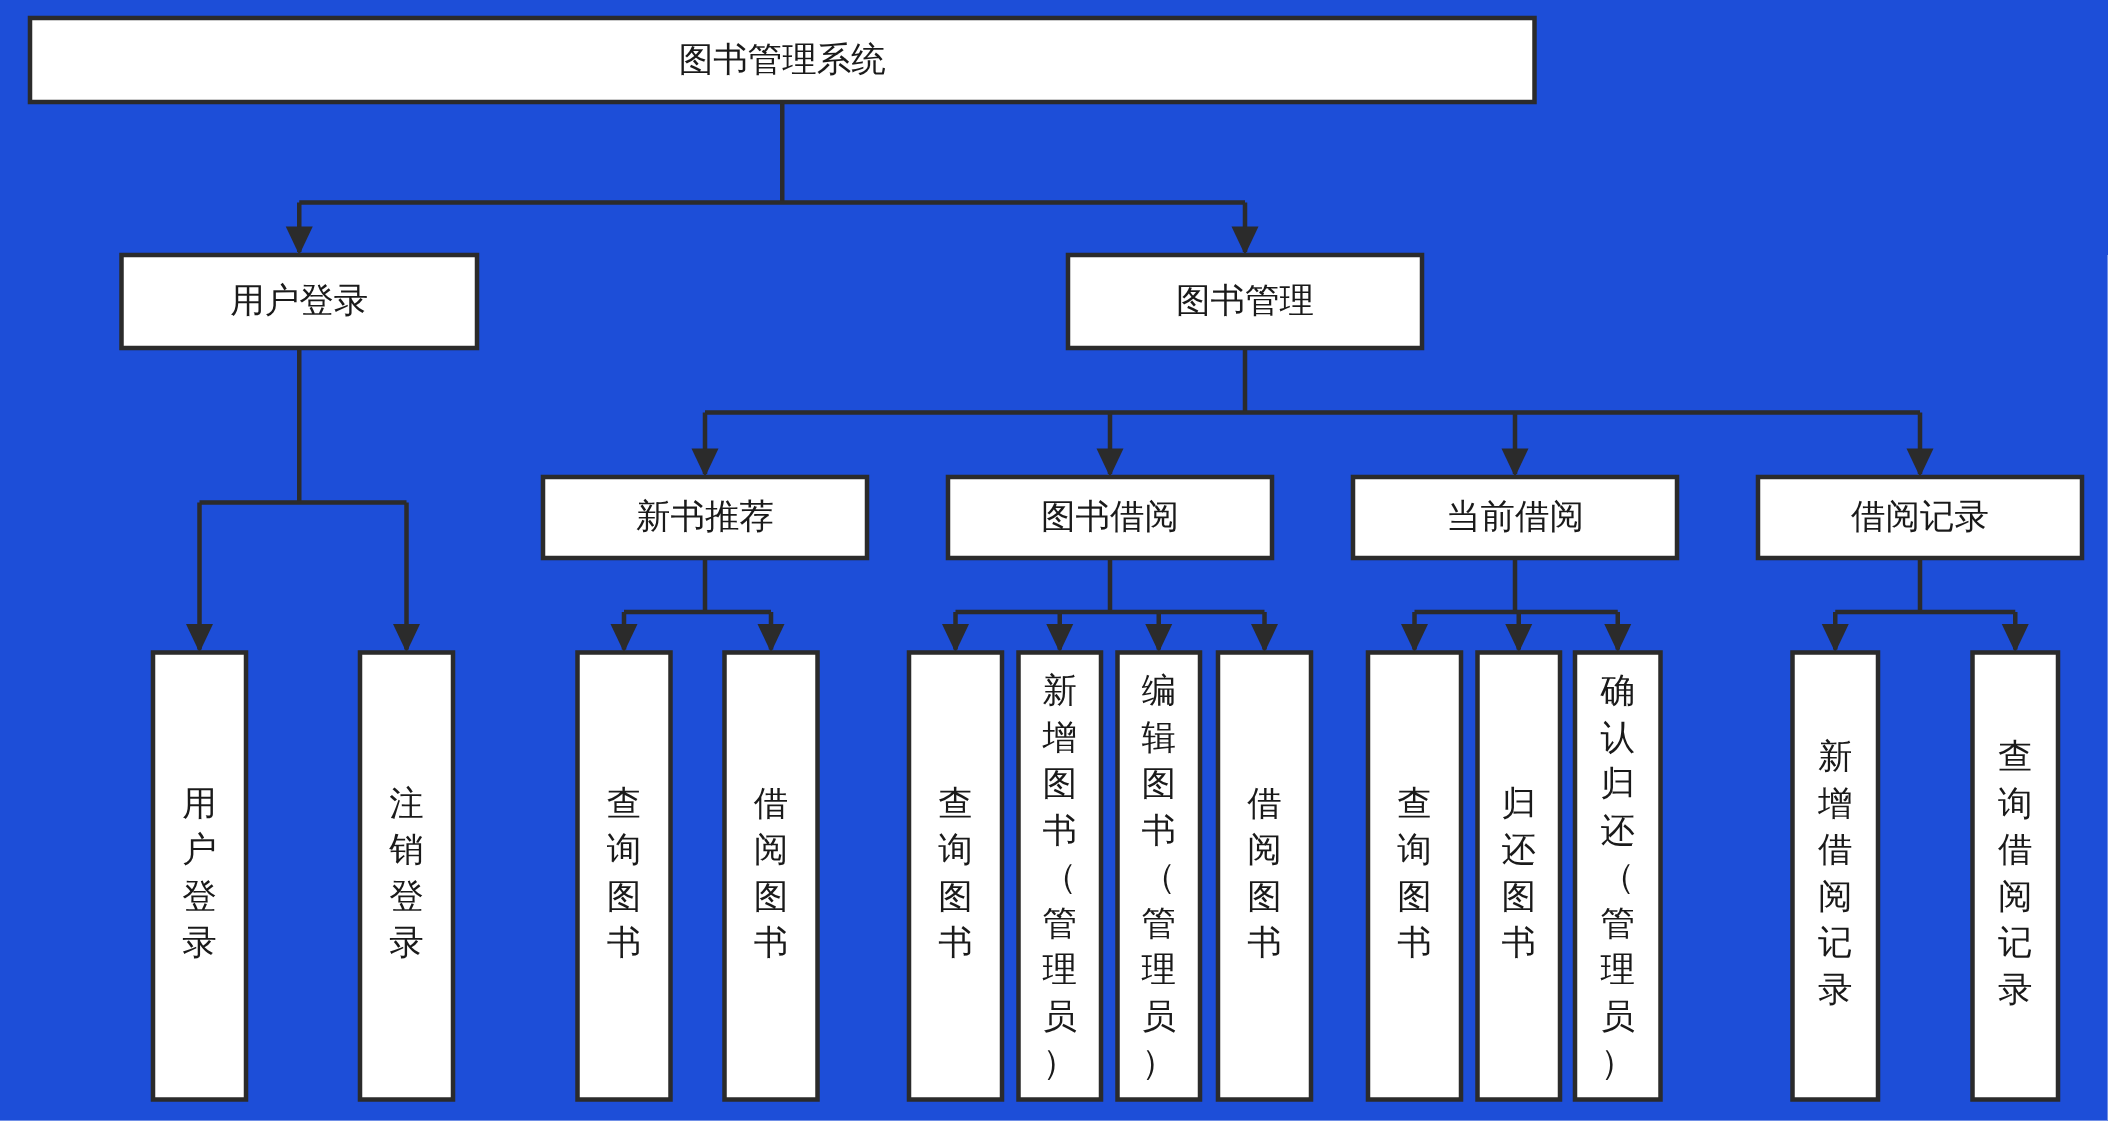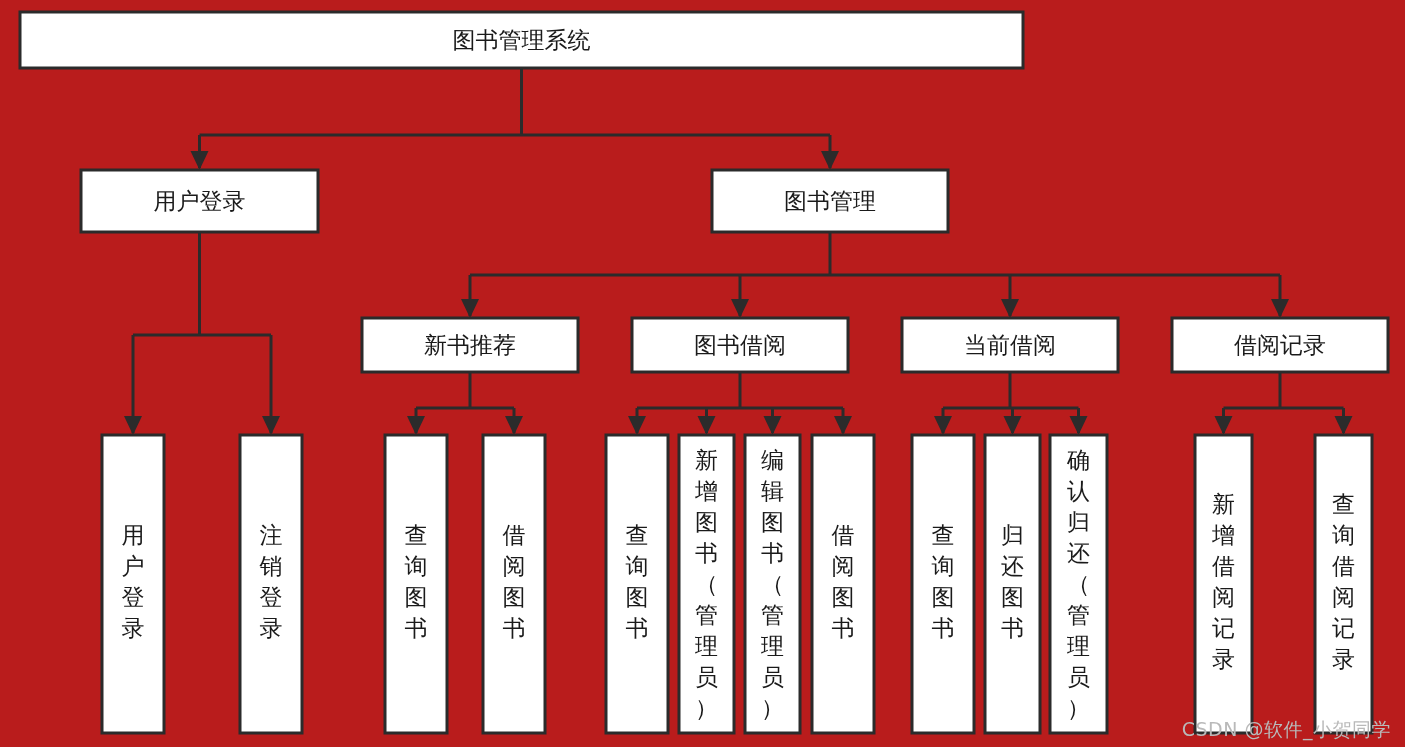--- a/index.html
+++ b/index.html
@@ -12,21 +12,21 @@
     width: 1405px;
     height: 747px;
     font-family: "DejaVu Sans", "Liberation Sans", sans-serif;
     overflow: hidden;
     position: relative;
   }
   #diagram-root {
     position: relative;
     width: 1405px;
     height: 747px;
-    background: #b91c1c;
+    background: #1d4ed8;
   }
   svg#flow {
     position: absolute;
     left: 0;
     top: 0;
     width: 1405px;
     height: 747px;
     display: block;
   }
   .node-box {
@@ -205,14 +205,13 @@
         <g>
           <rect x="1195" y="435" width="57" height="298" class="node-box"></rect>
           <text x="1223.5" class="node-label-v"><tspan x="1223.5" y="512">新</tspan><tspan x="1223.5" y="543">增</tspan><tspan x="1223.5" y="574">借</tspan><tspan x="1223.5" y="605">阅</tspan><tspan x="1223.5" y="636">记</tspan><tspan x="1223.5" y="667">录</tspan></text>
         </g>
         <g>
           <rect x="1315" y="435" width="57" height="298" class="node-box"></rect>
           <text x="1343.5" class="node-label-v"><tspan x="1343.5" y="512">查</tspan><tspan x="1343.5" y="543">询</tspan><tspan x="1343.5" y="574">借</tspan><tspan x="1343.5" y="605">阅</tspan><tspan x="1343.5" y="636">记</tspan><tspan x="1343.5" y="667">录</tspan></text>
         </g>
       </g>
   </svg>
-  <div class="watermark-text">CSDN @软件_小贺同学</div>
 </div>
 
 </body></html>

